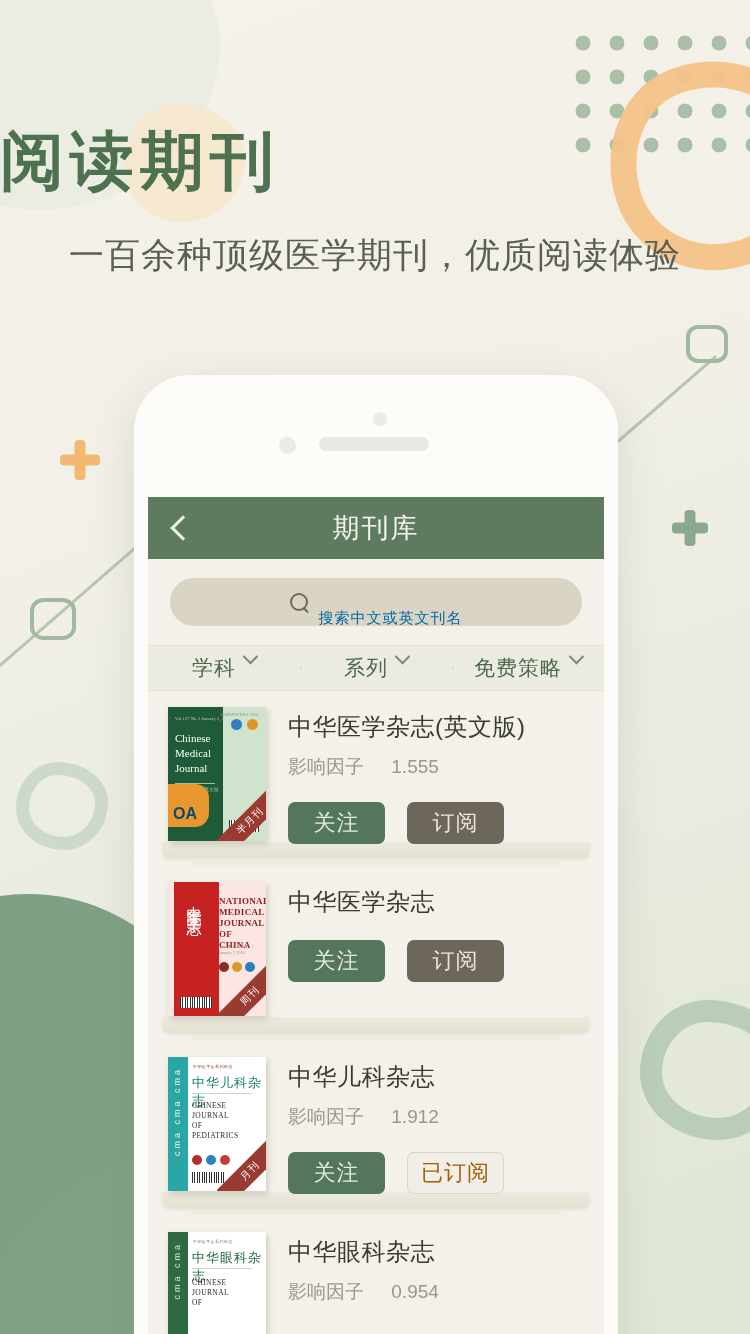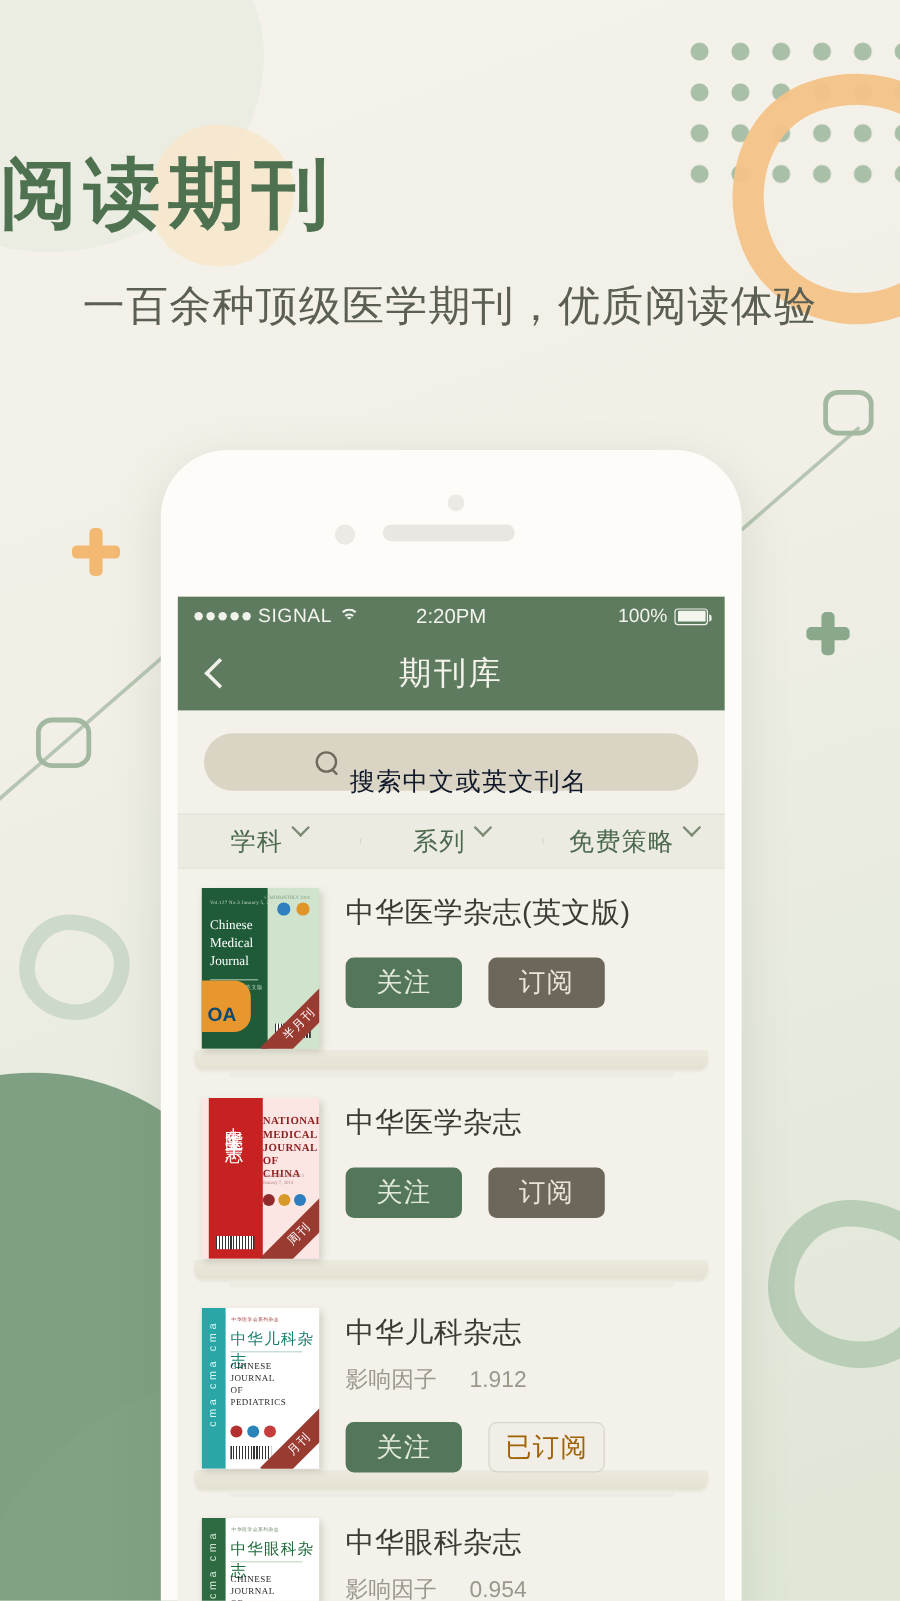--- a/index.html
+++ b/index.html
@@ -158,21 +158,21 @@
   }
   .search-icon { width: 19px; height: 19px; position: relative; flex: 0 0 auto;}
   .search-icon:before {
     content:""; position:absolute; left:0; top:0; width: 14px; height: 14px;
     border: 2.4px solid #6e6a5c; border-radius: 50%;
   }
   .search-icon:after {
     content:""; position:absolute; right:0; bottom:0; width: 7px; height: 2.4px;
     background: #6e6a5c; transform: rotate(45deg); border-radius: 2px;
   }
-  .search-ph { color: #0f172a; font-size: 21px; letter-spacing: 1px; margin-top: 32px; }
+  .search-ph { color: #0369a1; font-size: 15px; letter-spacing: 1px; margin-top: 32px; }
 
   
   .filterbar {
     height: 46px; background: #ecebe1;
     display: flex; align-items: center;
     border-top: 1px solid #e3e1d5; border-bottom: 1px solid #e3e1d5;
   }
   .filter {
     flex: 1; display: flex; align-items: flex-start; justify-content: center; gap: 9px;
     position: relative; color: #4d6a50; font-size: 21px; letter-spacing: 1px;
@@ -328,44 +328,20 @@
 <div class="hero-title">阅读期刊</div>
 <div class="hero-sub">一百余种顶级医学期刊，优质阅读体验</div>
 
 <div class="phone">
   <div class="phone-sensor"></div>
   <div class="phone-cam"></div>
   <div class="phone-speaker"></div>
 
   <div class="screen">
 
-    <div class="statusbar">
-      <div class="sb-left">
-        <span class="sig-dots">
-          <i></i>
-            <i></i>
-            <i></i>
-            <i></i>
-            <i></i>
-        </span>
-        <span class="sb-carrier">SIGNAL</span>
-        <span class="wifi">
-          <span class="w1"></span>
-            <span class="w2"></span>
-            <span class="w3"></span>
-        </span>
-      </div>
-      <div class="sb-time">2:20PM</div>
-      <div class="sb-right">
-        <span>100%</span>
-        <span class="battery">
-            <i></i>
-          </span>
-      </div>
-    </div>
 
     <div class="navbar">
       <div class="nav-back"></div>
       <div class="nav-title">期刊库</div>
     </div>
 
     <div class="searchwrap">
       <div class="searchbox">
         <span class="search-icon"></span>
         <span class="search-ph">搜索中文或英文刊名</span>
@@ -406,20 +382,24 @@
                 <i></i>
                 <i></i>
               </div>
             <div class="ctiny">SEMIMONTHLY 2014</div>
             <div class="cbar"></div>
             <div class="oa-badge">OA</div>
             <div class="ribbon">半月刊</div>
           </div>
           <div class="jmeta">
             <div class="jtitle">中华医学杂志(英文版)</div>
+            <div class="jif">
+              <span>影响因子</span>
+              <b>1.555</b>
+            </div>
             <div class="jbtns">
               <div class="btn btn-follow">关注</div>
               <div class="btn btn-sub">订阅</div>
             </div>
           </div>
         </div>
       </div>
 
       <div class="jrow">
         <div class="shelf"></div>

